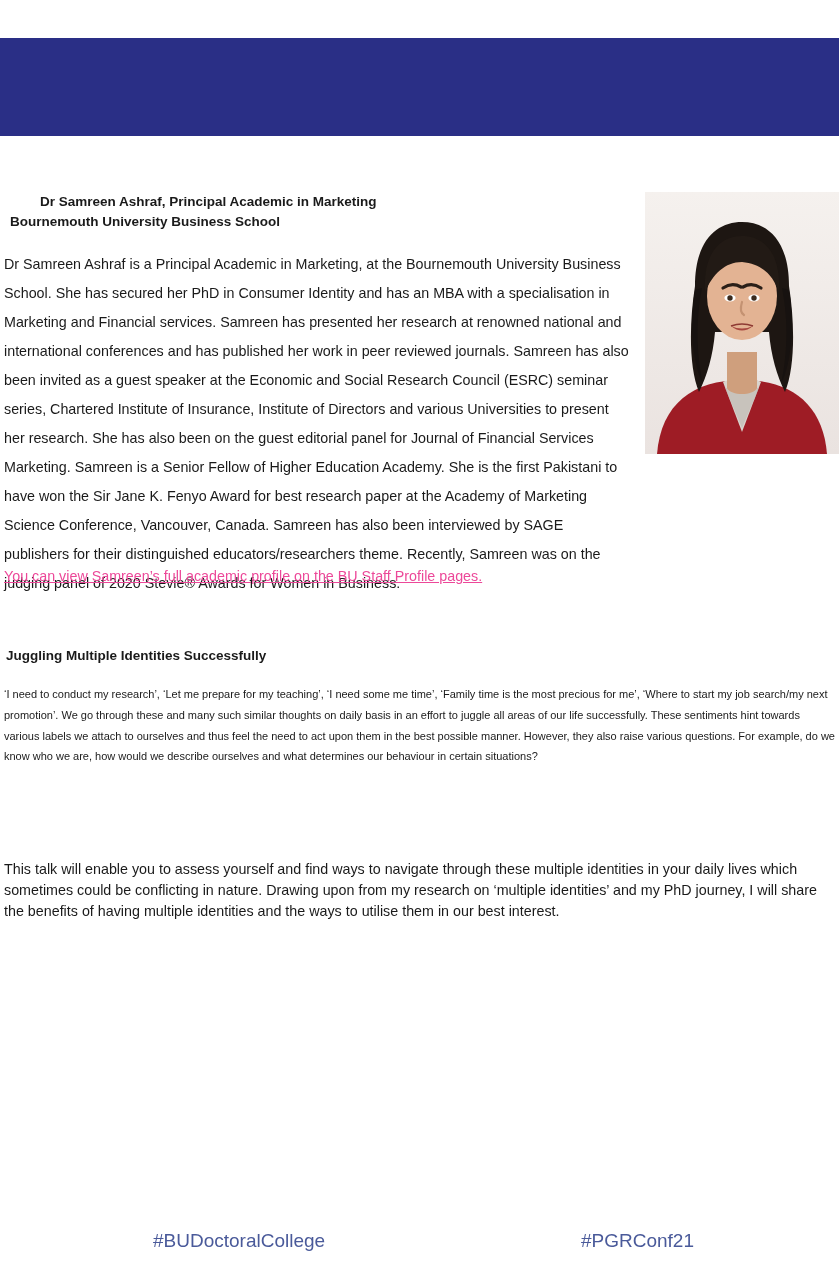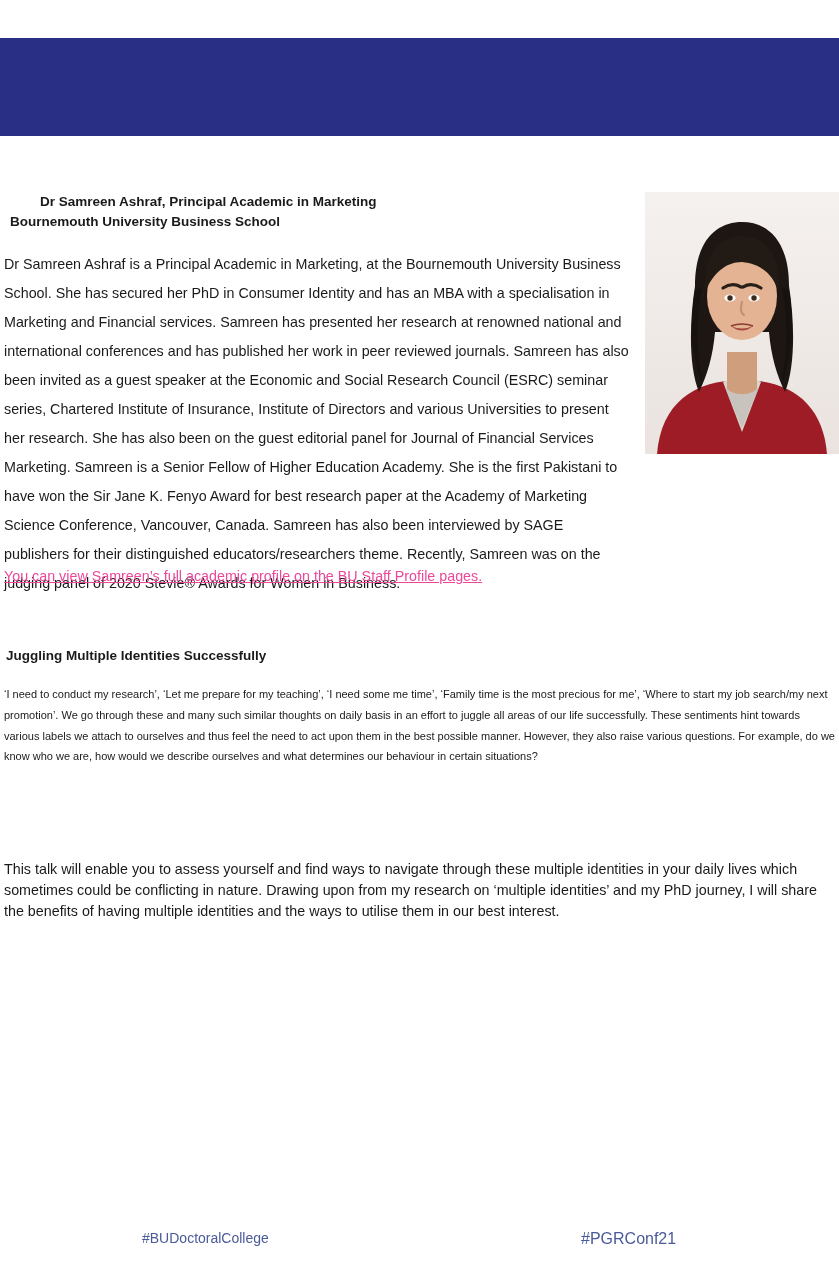--- a/index.html
+++ b/index.html
@@ -117,30 +117,30 @@
   }
   .footer {
     position: absolute;
     left: 0;
     top: 1230px;
     width: 839px;
     height: 30px;
   }
   .footer-left {
     position: absolute;
-    left: 142px;
+    left: 153px;
     top: 0;
-    font-size: 14px;
+    font-size: 19px;
     color: #4a5a9a;
   }
   .footer-right {
     position: absolute;
     left: 581px;
     top: 0;
-    font-size: 16px;
+    font-size: 19px;
     color: #4a5a9a;
   }
 </style>
 </head>
 <body>
 
 <div class="page">
 
   <div class="header-band">
     <div class="header-title">KEYNOTE BIOGRAPHY &amp; ABSTRACT</div>

